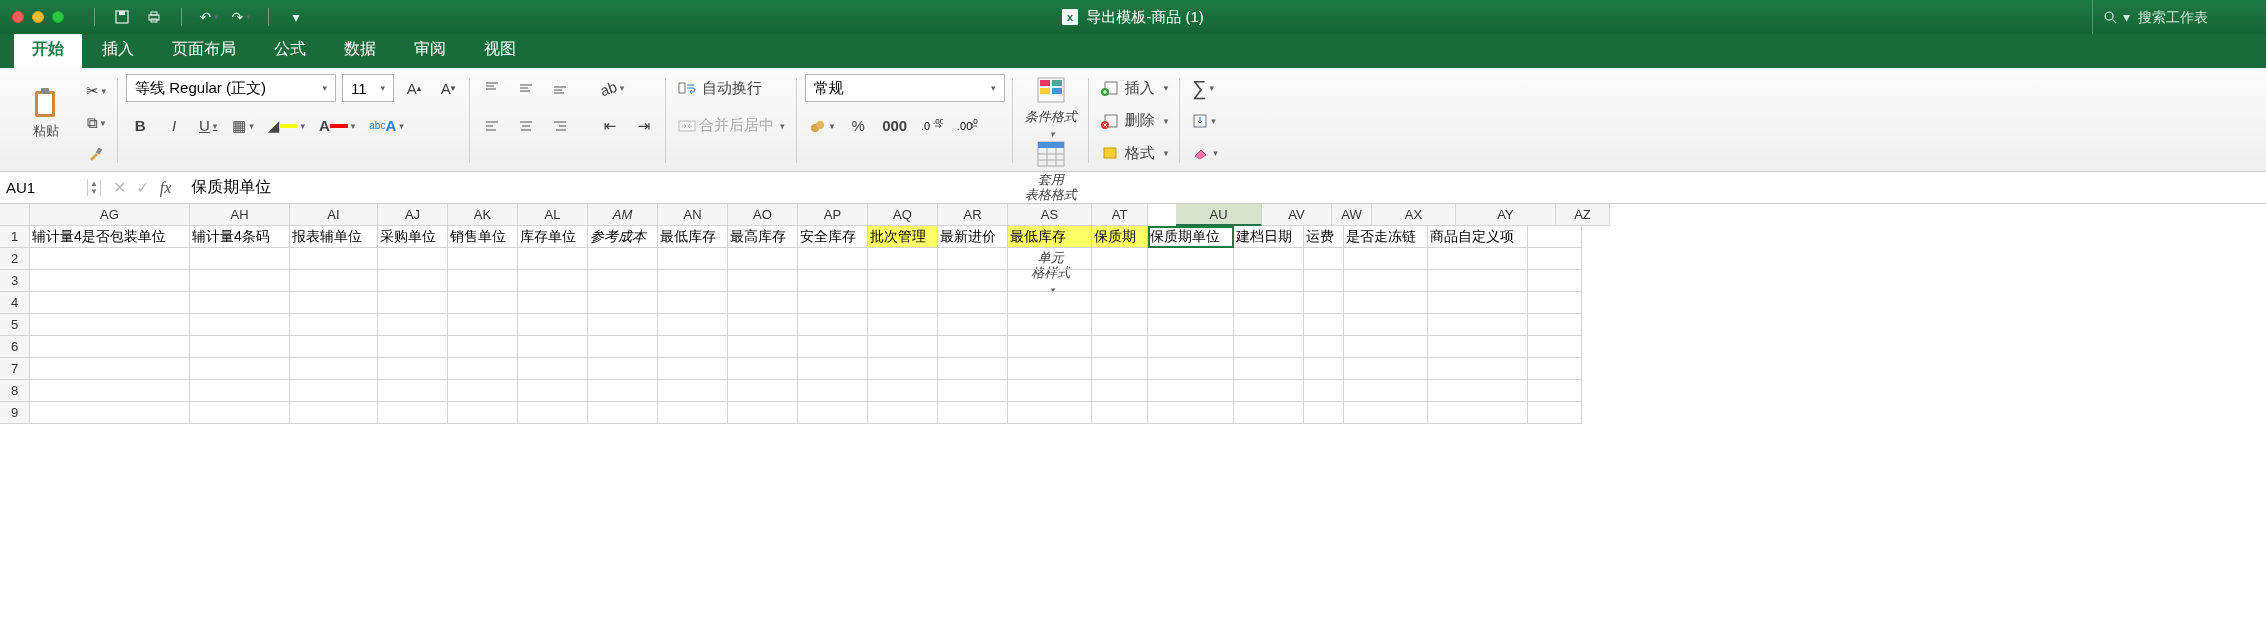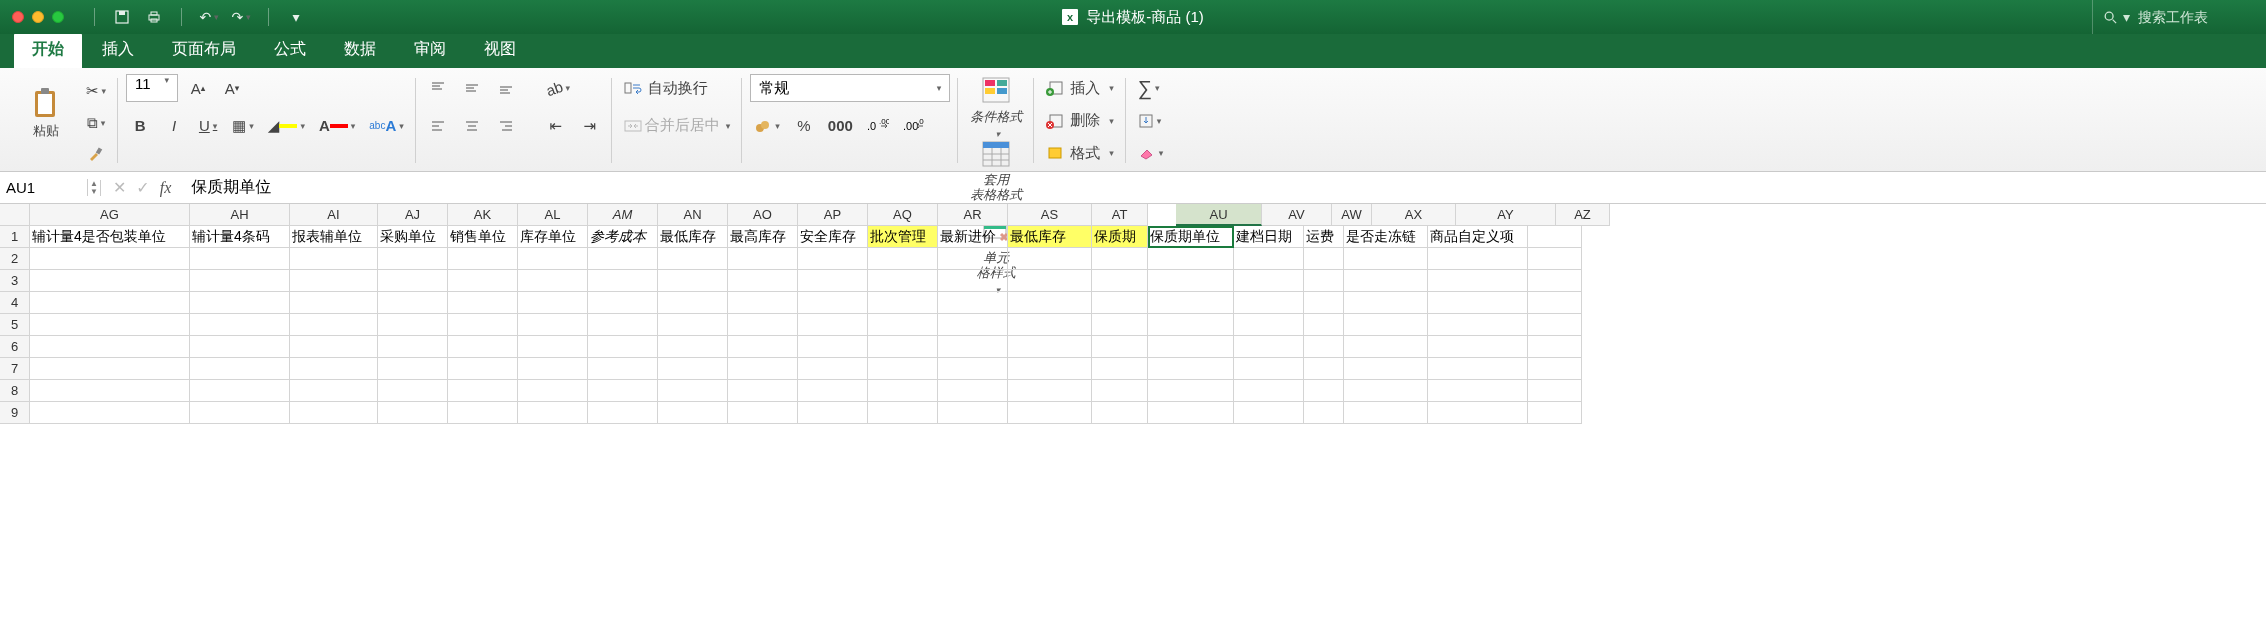--- a/index.html
+++ b/index.html
@@ -98,21 +98,21 @@
     display: inline-flex; align-items: center; justify-content: center;
     border-radius: 3px; font-size: 15px; color: #444;
   }
   .dd::after { content: "▾"; font-size: 9px; margin-left: 3px; color: #666; }
   .font-name {
     width: 210px; height: 28px; background: #fff; border: 1px solid #b7b7b7;
     display: flex; align-items: center; padding: 0 8px; font-size: 15px;
   }
   .font-size {
     width: 52px; height: 28px; background: #fff; border: 1px solid #b7b7b7;
-    display: flex; padding: 0 8px; font-size: 15px;
+    display: flex; align-items: center; padding: 0 8px; font-size: 15px;
   }
   .color-bar { display: inline-block; width: 18px; height: 4px; }
   .big-btn {
     display: flex; flex-direction: column; align-items: center; justify-content: center;
     width: 60px; height: 78px; font-size: 13px; color: #444; gap: 4px;
   }
   .big-btn .icon-lg { width: 32px; height: 32px; display:flex; align-items:center; justify-content:center; }
   .big-btn .lbl { text-align: center; line-height: 1.15; }
 
   
@@ -285,20 +285,24 @@
                 <rect x="10" y="3" width="4" height="6" fill="#888" transform="rotate(30 12 6)"></rect>
               </svg>
         </span>
           </span>
       </div>
     </div>
   </div>
 
   <div class="group">
     <div class="group-row">
+      <div class="font-name dd">
+        <span>等线 Regular (正文)</span>
+        <span style="flex:1"></span>
+      </div>
       <div class="font-size dd">
         <span>11</span>
         <span style="flex:1"></span>
       </div>
       <span class="btn">A<span style="font-size:9px">▴</span></span>
       <span class="btn">A<span style="font-size:9px">▾</span></span>
     </div>
     <div class="group-row">
       <span class="btn" style="font-weight:bold">B</span>
       <span class="btn" style="font-style:italic">I</span>

